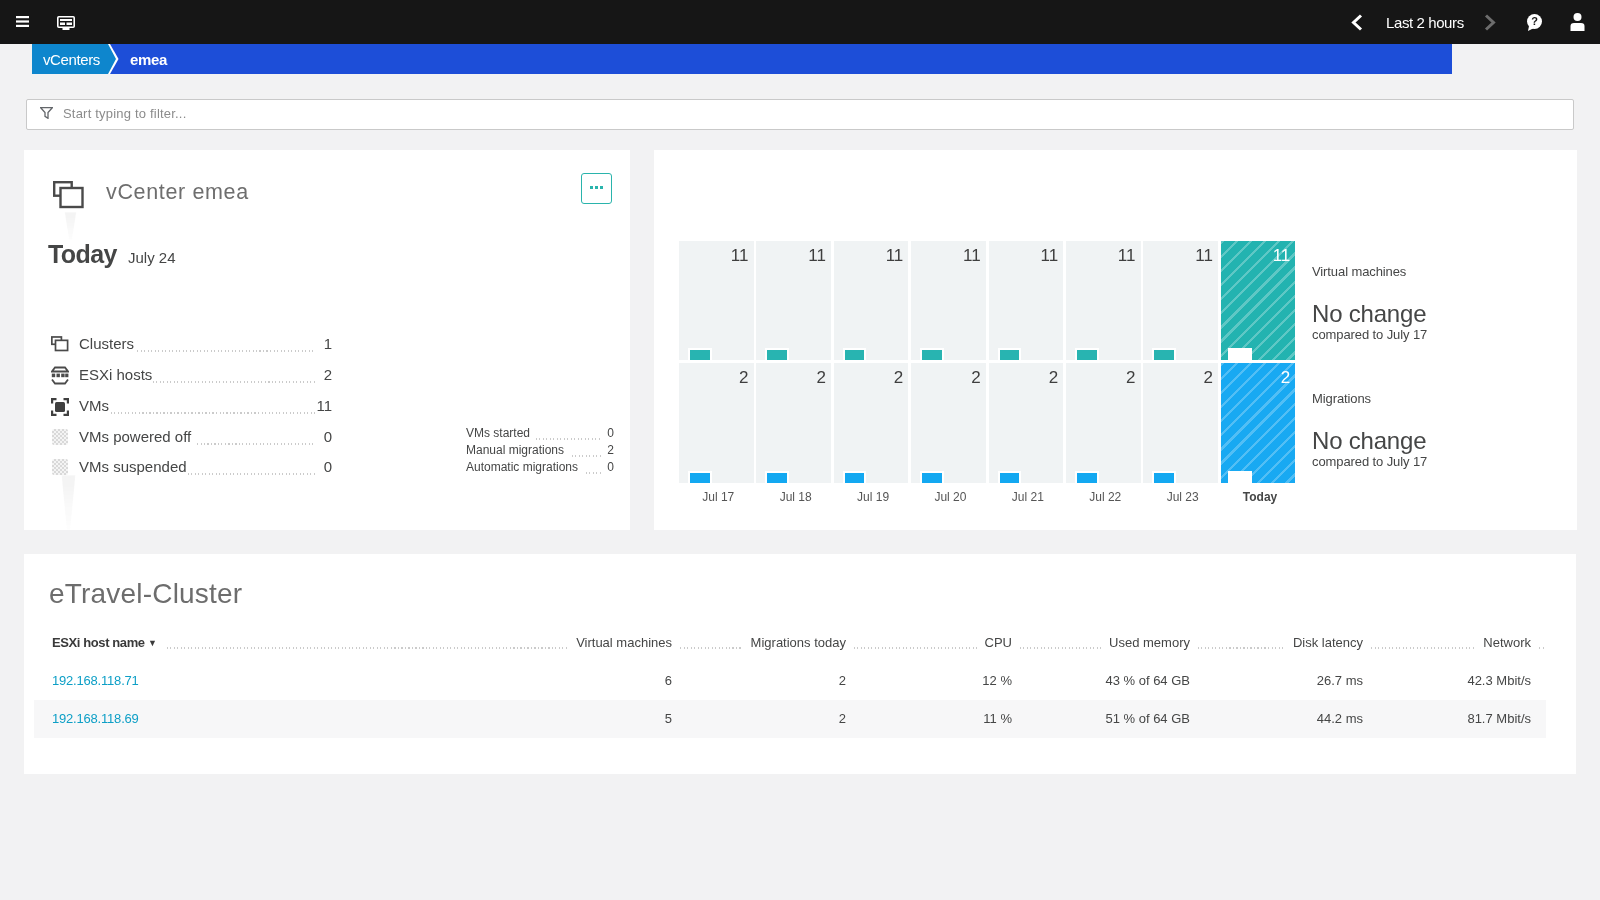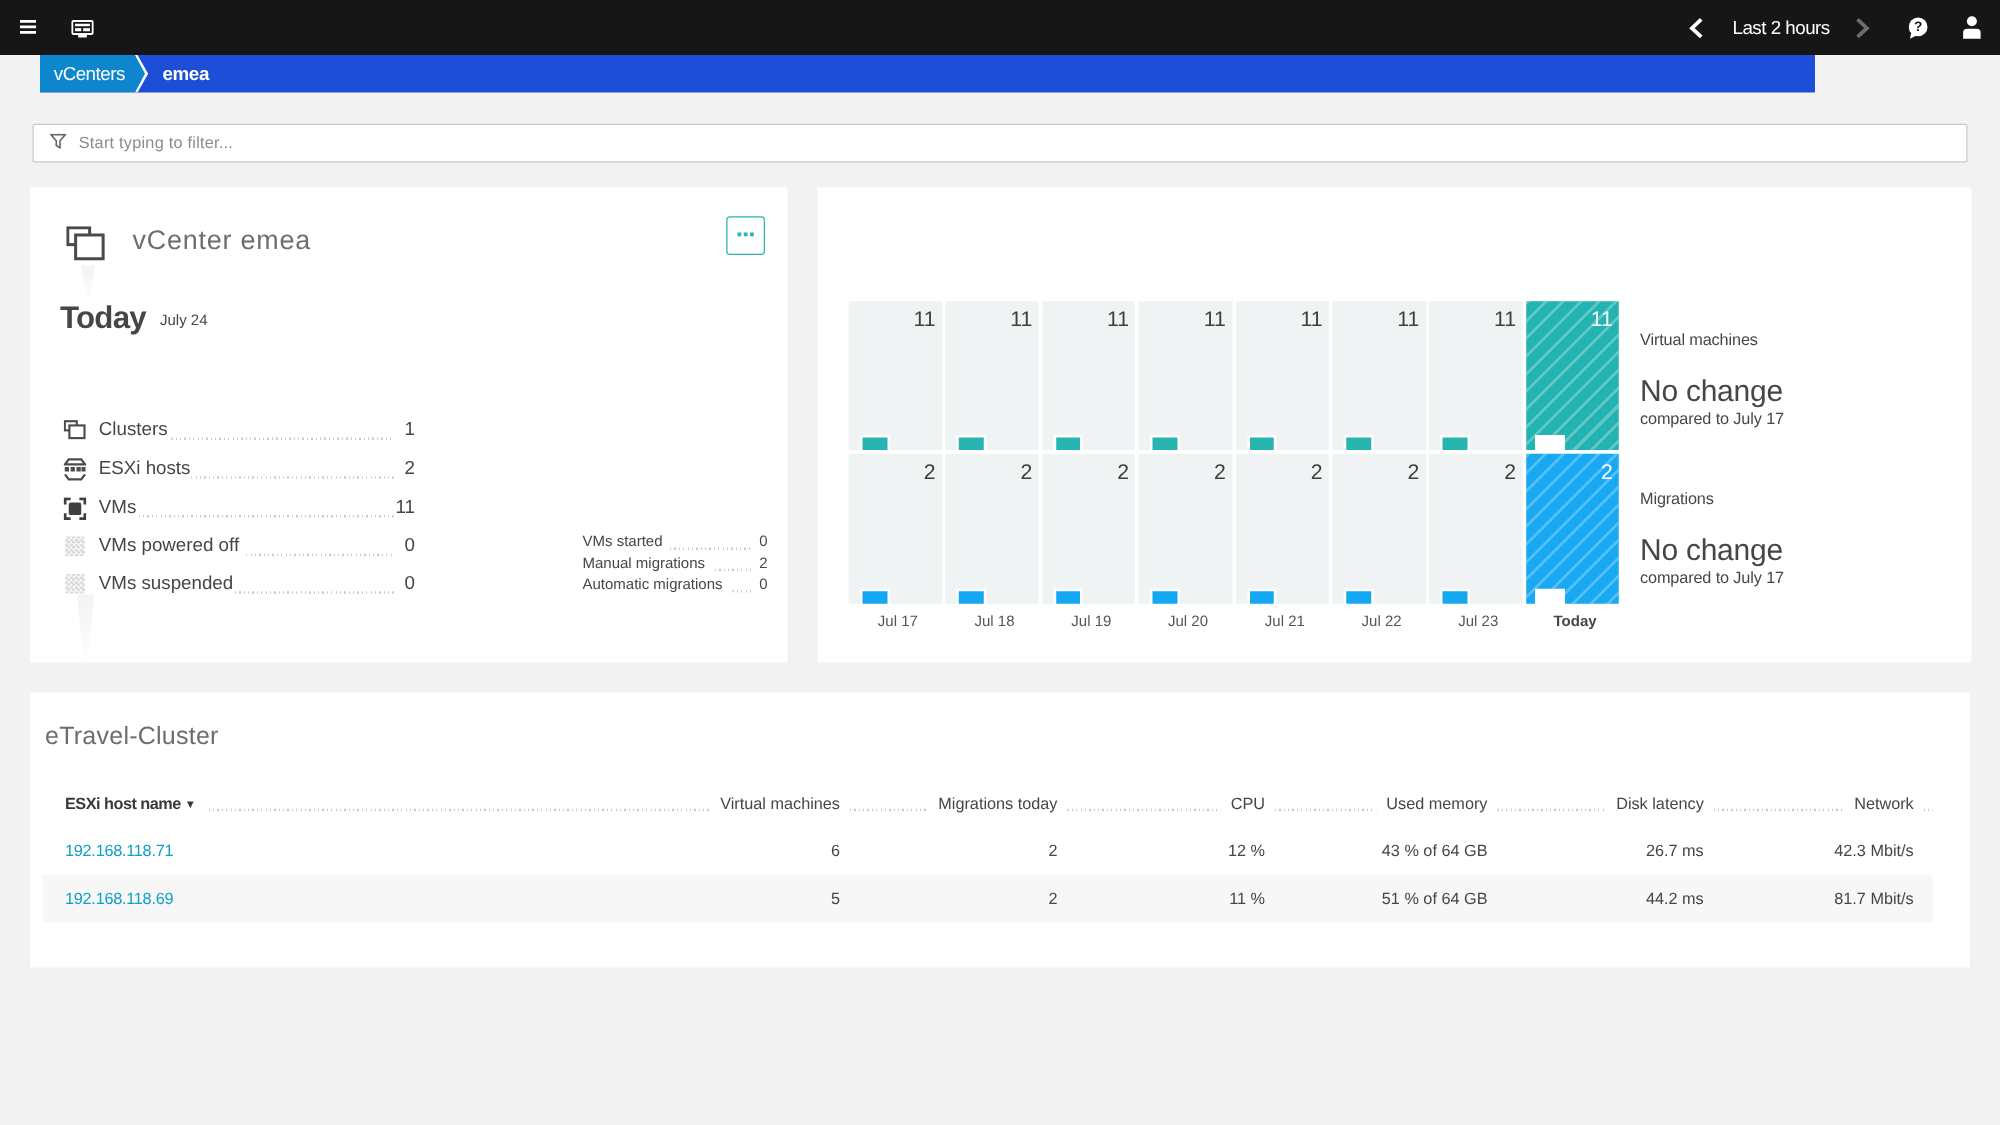--- a/index.html
+++ b/index.html
@@ -29,21 +29,21 @@
   .card { position:absolute; background:#fff; }
   #cardA { left:24px; top:150px; width:606px; height:380px; }
   #cardB { left:654px; top:150px; width:923px; height:380px; }
   #cardC { left:24px; top:554px; width:1552px; height:220px; }
 
   
   #cardA .title { left:82px; top:30px; font-size:21.5px; color:#6e6e6e; letter-spacing:0.65px; }
   #cardA .more { left:557px; top:23px; width:31px; height:31px; border:1px solid #2ab4ac; border-radius:3px; }
   #cardA .more span { position:absolute; left:8px; top:12px; width:3px; height:3px; background:#2ab4ac; box-shadow:5px 0 #2ab4ac, 10px 0 #2ab4ac; }
   #cardA .today { left:24px; top:90px; font-size:25px; font-weight:bold; color:#454646; letter-spacing:-0.6px; }
-  #cardA .date { left:104px; top:99px; font-size:12px; color:#454646; }
+  #cardA .date { left:104px; top:99px; font-size:15px; color:#454646; }
   .srow { position:absolute; left:27px; height:20px; }
   .srow .lbl { position:absolute; left:28px; top:0; font-size:15px; color:#454646; white-space:nowrap; }
   .srow .val { position:absolute; width:60px; top:0; font-size:15px; color:#454646; text-align:right; }
   .lead { position:absolute; height:2px; background-image:repeating-linear-gradient(90deg,#cbcbcb 0 1px,transparent 1px 3.5px); }
   .mrow { position:absolute; height:14px; }
   .mrow .lbl { position:absolute; left:0; top:0; font-size:12px; color:#454646; white-space:nowrap; }
   .mrow .val { position:absolute; top:0; font-size:12px; color:#454646; text-align:right; width:40px; }
 
   
   #cardB .title { left:23px; top:26px; font-size:23px; color:#6e6e6e; letter-spacing:0.35px; }
@@ -51,21 +51,21 @@
   .cell { position:absolute; width:74.5px; background:#f0f3f4; }
   .cell .num { position:absolute; right:5px; top:5px; font-size:17px; color:#3e3e3e; }
   .cell .bar { position:absolute; left:11px; bottom:0; width:19.5px; height:10px; box-shadow:0 0 0 2px #fff; }
   .xlbl { position:absolute; width:74.5px; text-align:center; font-size:12px; color:#555; }
   .rblock { position:absolute; left:658px; }
   .rblock .s1 { font-size:13px; color:#454646; letter-spacing:-0.1px; }
   .rblock .s2 { font-size:24px; color:#454646; margin-top:21px; letter-spacing:-0.2px; }
   .rblock .s3 { font-size:13px; color:#454646; margin-top:-0.5px; letter-spacing:-0.1px; }
 
   
-  #cardC .title { left:12px; top:24px; font-size:20px; color:#6d6d6d; letter-spacing:0.2px; }
+  #cardC .title { left:25px; top:24px; font-size:28px; color:#6d6d6d; letter-spacing:0.2px; }
   #cardC .hname { left:28px; top:81px; font-size:13px; font-weight:bold; color:#3a3a3a; letter-spacing:-0.4px; }
   .chead { position:absolute; top:81px; font-size:13px; color:#454646; text-align:right; }
   .stripe { position:absolute; left:10px; width:1512px; height:38px; background:#f7f7f8; }
   .ip { position:absolute; left:28px; font-size:13px; color:#0d9fc6; letter-spacing:-0.2px; }
   .cval { position:absolute; font-size:13px; color:#454646; text-align:right; }
 </style>
 </head>
 <body>
 
 <div id="topbar" class="abs">

